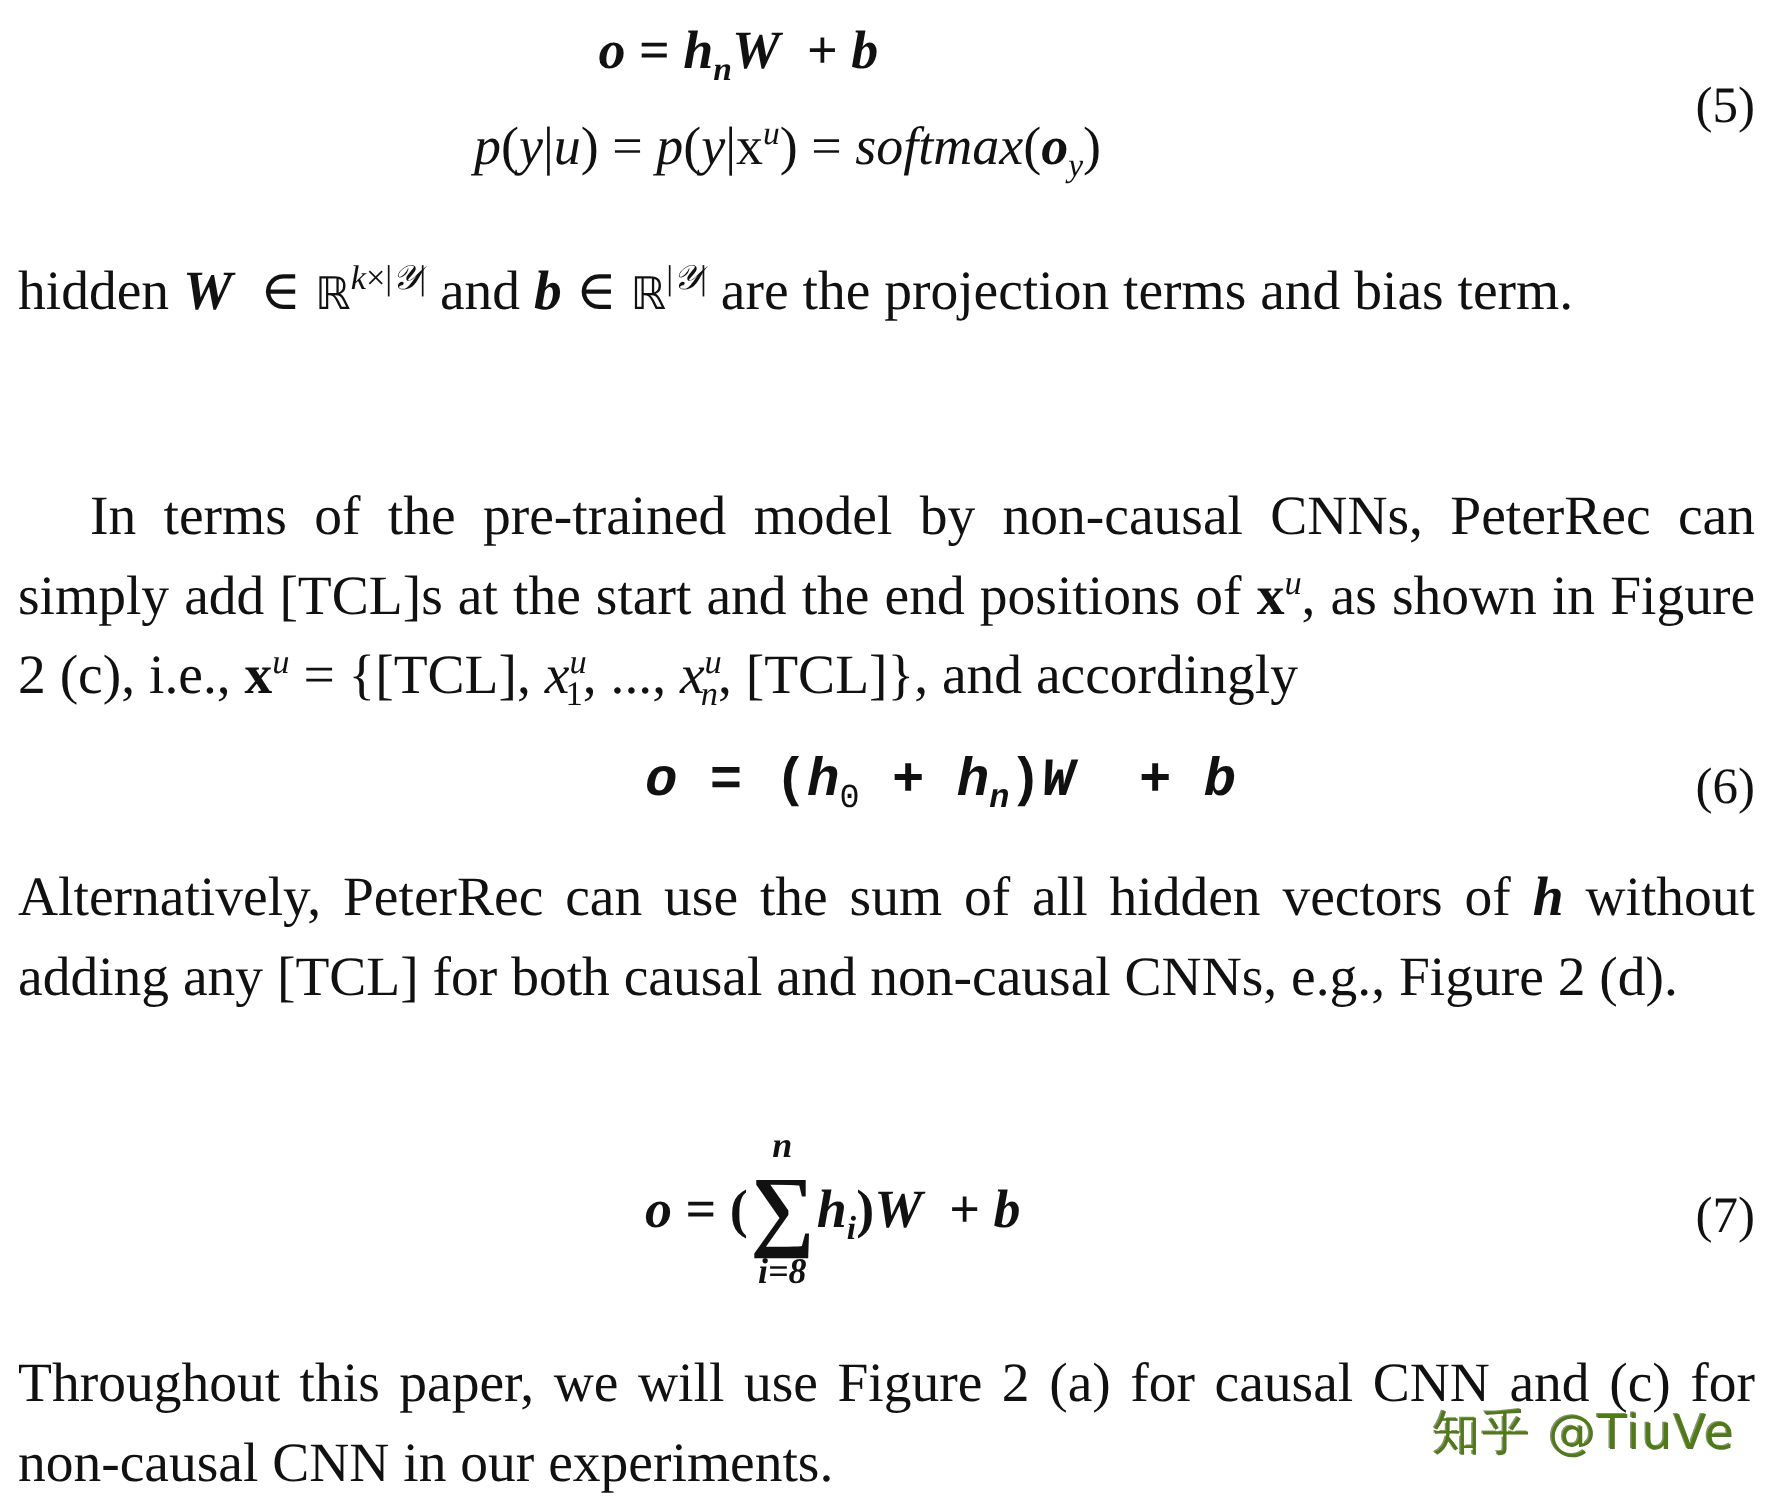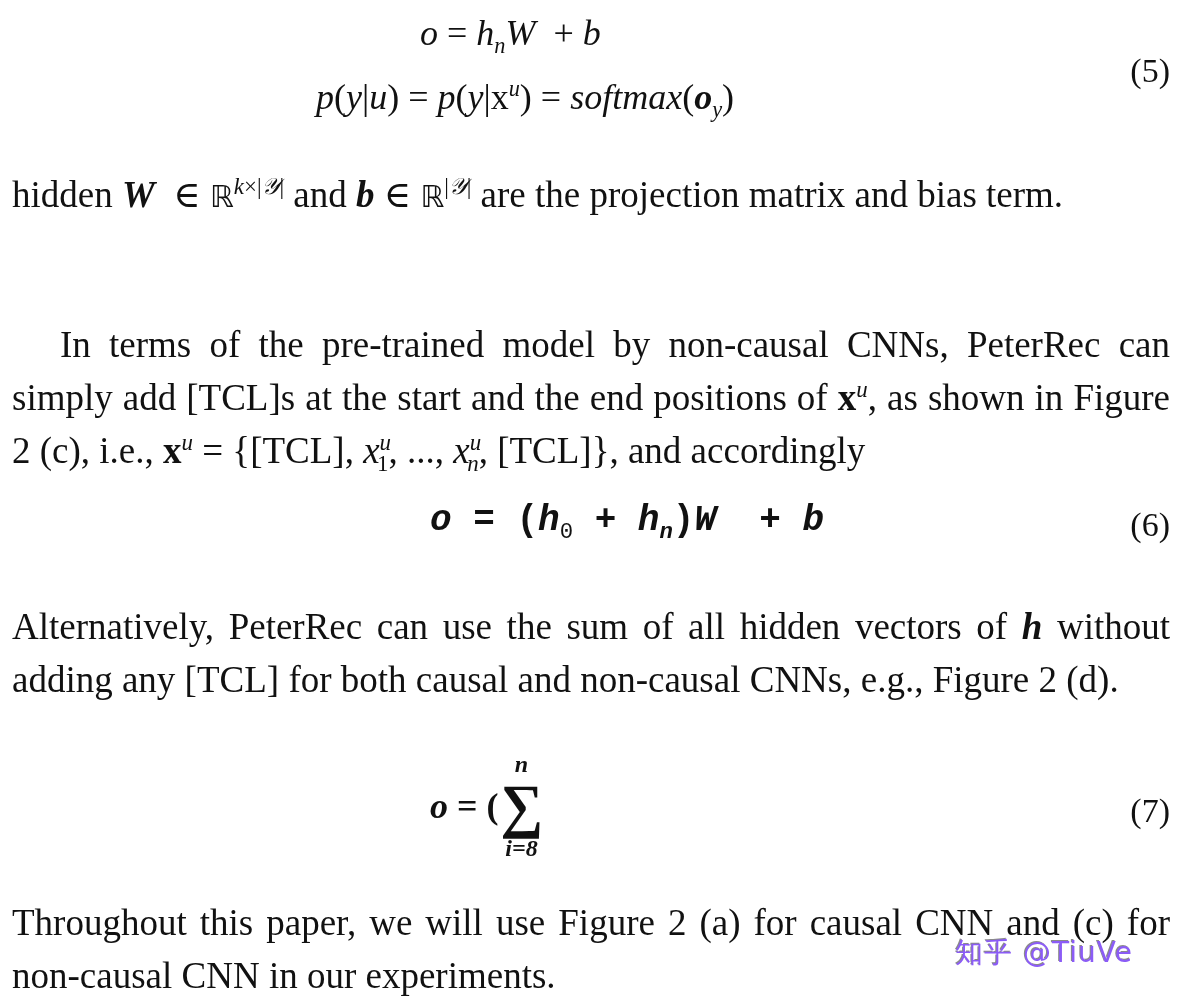--- a/index.html
+++ b/index.html
@@ -13,57 +13,57 @@
   .eq i, .eq b { font-style: italic; }
   .eqnum { position: absolute; right: 0; font-size: 34px; }
   .para { position: absolute; left: 0; width: 1158px; font-size: 37px; line-height: 53px; text-align: justify; }
   .indent { text-indent: 48px; margin-top: 44px; }
   sup, sub { font-size: 62%; line-height: 0; }
   .bb { font-family: "DejaVu Sans", sans-serif; font-size: 30px; }
   .sum { display: inline-block; position: relative; vertical-align: middle; text-align: center; width: 46px; }
   .sum .sig { font-size: 60px; font-style: normal; line-height: 60px; display: block; }
   .sum .top, .sum .bot { font-size: 24px; font-style: italic; display: block; line-height: 24px; }
   .watermark {
-    position: absolute; left: 955px; top: 934px; font-size: 28px;
-    font-family: "DejaVu Sans", sans-serif; color: #8b5cf6;
+    position: absolute; left: 955px; top: 934px; font-size: 32px;
+    font-family: "DejaVu Sans", sans-serif; color: #4d7c0f;
     text-shadow: 1px 1px 0 #ffffff, -1px -1px 0 #8a8a8a;
     letter-spacing: 1px;
   }
 </style>
 </head>
 <body>
 
 <div class="page">
 
-  <div class="eq" style="left:408px; top:12px; font-weight:normal;">
+  <div class="eq" style="left:387px; top:12px; font-weight:bold;">
     <i>o</i> = <i>h</i><sub><i>n</i></sub><i>W</i> &nbsp;+ <i>b</i>
   </div>
   <div class="eq" style="left:304px; top:76px;text-align:center;">
     <i>p</i>(<i>y</i>|<i>u</i>) = <i>p</i>(<i>y</i>|x<sup><i>u</i></sup>) = <i>softmax</i>(<b><i>o</i></b><sub><i>y</i></sub>)
   </div>
   <div class="eqnum" style="top:52px;">(5)</div>
 
   <div class="para" style="top:168px;">
-    <span>hidden</span> <b><i>W</i></b> &nbsp;∈ <span class="bb">ℝ</span><sup><i>k</i>×|<i>𝒴</i>|</sup> <span>and</span> <b><i>b</i></b> ∈ <span class="bb">ℝ</span><sup>|<i>𝒴</i>|</sup> <span>are the projection matrix and bias term.</span>
+    <span>hidden</span> <b><i>W</i></b> &nbsp;∈ <span class="bb">ℝ</span><sup><i>k</i>×|<i>𝒴</i>|</sup> <span>and</span> <b><i>b</i></b> ∈ <span class="bb">ℝ</span><sup>|<i>𝒴</i>|</sup> <span>are the projection terms and bias term.</span>
   </div>
 
   <div class="para indent" style="top:274px;">
     <span>In terms of the pre-trained model by non-causal CNNs, PeterRec can simply add [TCL]s at the start and the end positions of</span> <b>x</b><sup><i>u</i></sup>, <span>as shown in Figure 2 (c), i.e.,</span> <b>x</b><sup><i>u</i></sup> <span>= {[TCL],</span> <i>x</i><sup><i>u</i></sup><sub style="margin-left:-14px;">1</sub><span>, ...,</span> <i>x</i><sup><i>u</i></sup><sub style="margin-left:-14px;"><i>n</i></sub><span>, [TCL]}, and accordingly</span>
   </div>
 
   <div class="eq" style="left:418px; top:500px; font-weight:bold;font-family:Liberation Mono, monospace;">
     <i>o</i> = (<i>h</i><sub style="font-weight:normal;">0</sub> + <i>h</i><sub><i>n</i></sub>)<i>W</i> &nbsp;+ <i>b</i>
   </div>
   <div class="eqnum" style="top:506px;">(6)</div>
 
-  <div class="para" style="top:600px;">
+  <div class="para" style="top:572px;">
     <span>Alternatively, PeterRec can use the sum of all hidden vectors of</span> <b><i>h</i></b> <span>without adding any [TCL] for both causal and non-causal CNNs, e.g., Figure 2 (d).</span>
   </div>
 
   <div class="eq" style="left:418px; top:752px; font-weight:bold;">
-    <span style="vertical-align:middle;"><i>o</i> = (</span><span class="sum"><span class="top">n</span><span class="sig">∑</span><span class="bot">i=8</span></span>
+    <span style="vertical-align:middle;"><i>o</i> = (</span><span class="sum"><span class="top">n</span><span class="sig">∑</span><span class="bot">i=8</span></span><span style="vertical-align:middle;"><i>h</i><sub><i>i</i></sub>)<i>W</i> &nbsp;+ <i>b</i></span>
   </div>
   <div class="eqnum" style="top:792px;">(7)</div>
 
   <div class="para" style="top:896px;">Throughout this paper, we will use Figure 2 (a) for causal CNN and (c) for non-causal CNN in our experiments.</div>
 </div>
 
 <div class="watermark">知乎 @TiuVe</div>
 
 </body></html>

